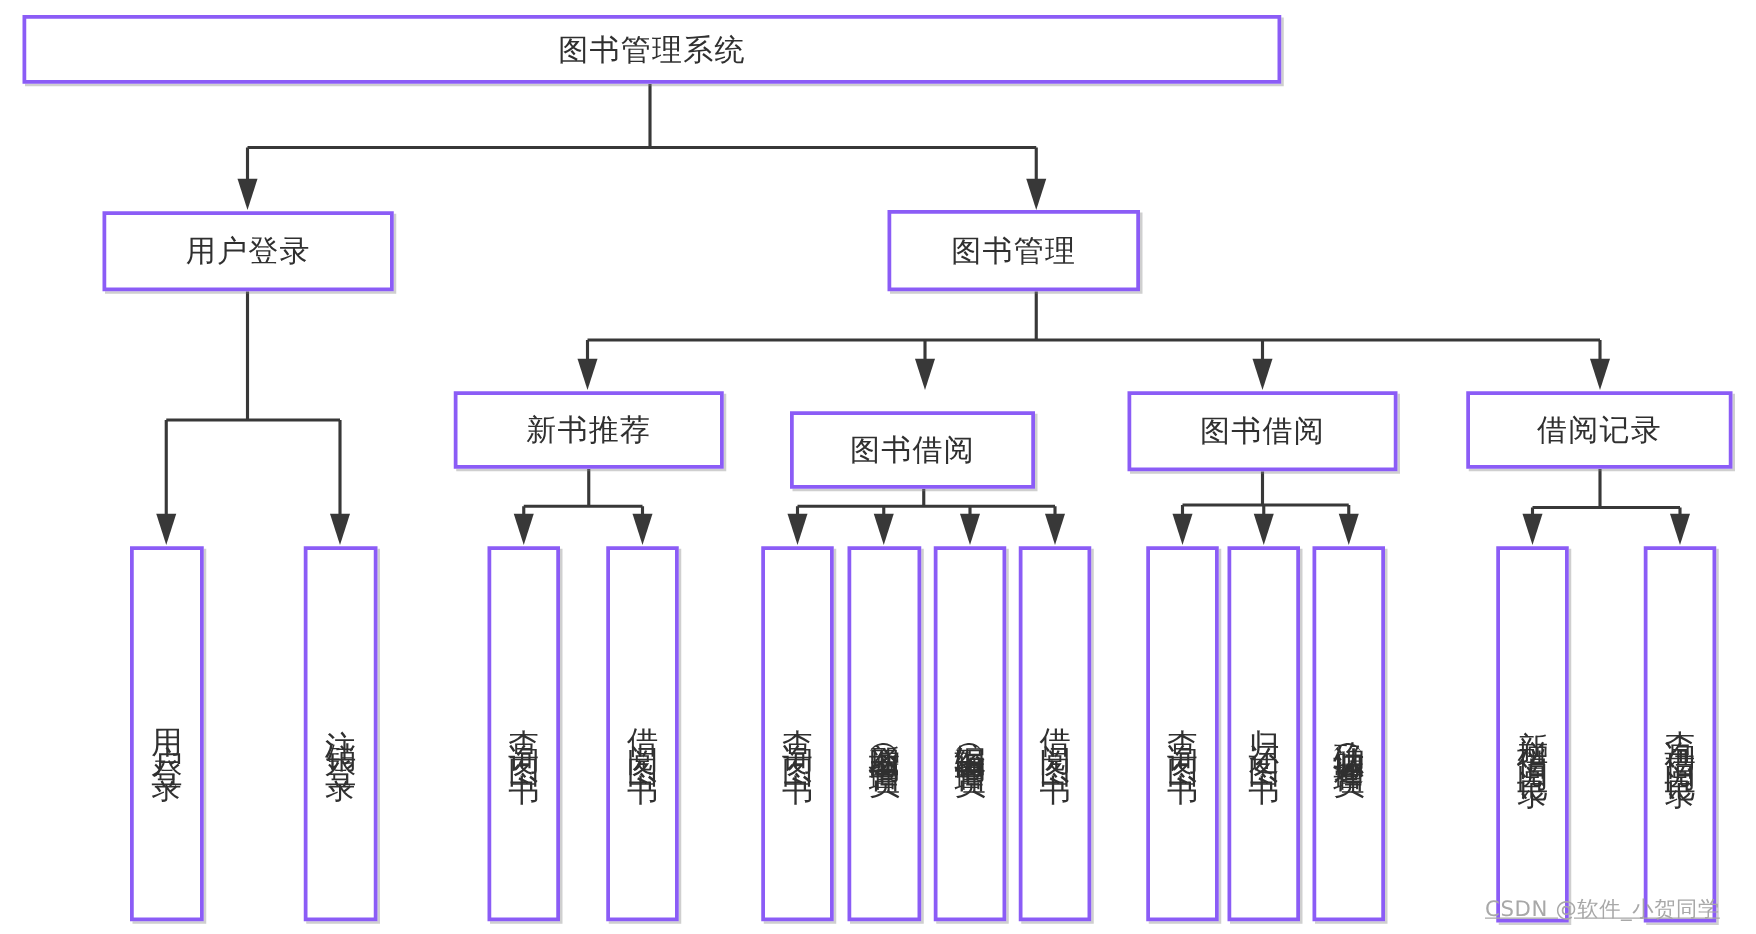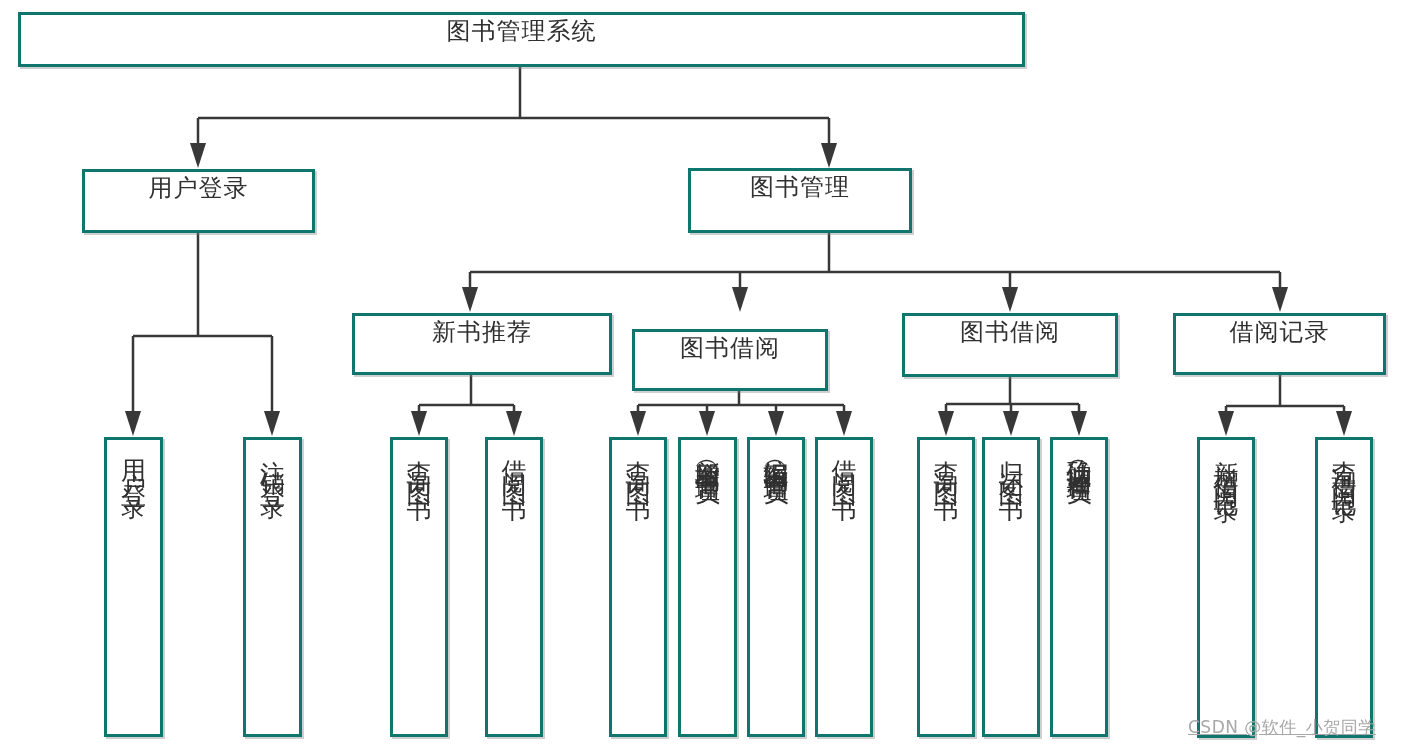--- a/index.html
+++ b/index.html
@@ -6,22 +6,22 @@
   body{
     width:1405px;height:747px;position:relative;overflow:hidden;
     background:#ffffff;
     font-family:"DejaVu Sans","Liberation Sans",sans-serif;
     color:#333333;
   }
   .canvas{position:absolute;left:0;top:0;width:1405px;height:747px;background:#ffffff;}
   svg.connectors{position:absolute;left:0;top:0;z-index:1;}
   .node{
     position:absolute;box-sizing:border-box;z-index:2;
-    background:#ffffff;border:3px solid #0f766e;
-    display:flex;justify-content:center;
+    background:#ffffff;border:3px solid #8b5cf6;
+    display:flex;align-items:center;justify-content:center;
     box-shadow:2px 2px 0 rgba(130,130,130,0.38);
   }
   .node--root{border-width:3px;}
   .hlabel{
     font-size:24px;letter-spacing:1px;white-space:nowrap;
     color:#303030;
   }
   .vlabel{
     writing-mode:vertical-rl;text-orientation:mixed;
     font-size:25px;line-height:1;color:#303030;
@@ -79,25 +79,25 @@
     </g>
   </svg>
 
   <div class="node node--root" style="left:18px;top:12px;width:1007px;height:55px">
     <span class="hlabel">图书管理系统</span>
   </div>
 
   <div class="node" style="left:82px;top:169px;width:233px;height:64px">
     <span class="hlabel">用户登录</span>
   </div>
-  <div class="node" style="left:688px;top:168px;width:224px;height:65px">
+  <div class="node" style="left:710px;top:168px;width:202px;height:65px">
     <span class="hlabel">图书管理</span>
   </div>
 
-  <div class="node" style="left:352px;top:313px;width:260px;height:62px">
+  <div class="node" style="left:363px;top:313px;width:216px;height:62px">
     <span class="hlabel">新书推荐</span>
   </div>
   <div class="node" style="left:632px;top:329px;width:196px;height:62px">
     <span class="hlabel">图书借阅</span>
   </div>
   <div class="node" style="left:902px;top:313px;width:216px;height:64px">
     <span class="hlabel">图书借阅</span>
   </div>
   <div class="node" style="left:1173px;top:313px;width:213px;height:62px">
     <span class="hlabel">借阅记录</span>

